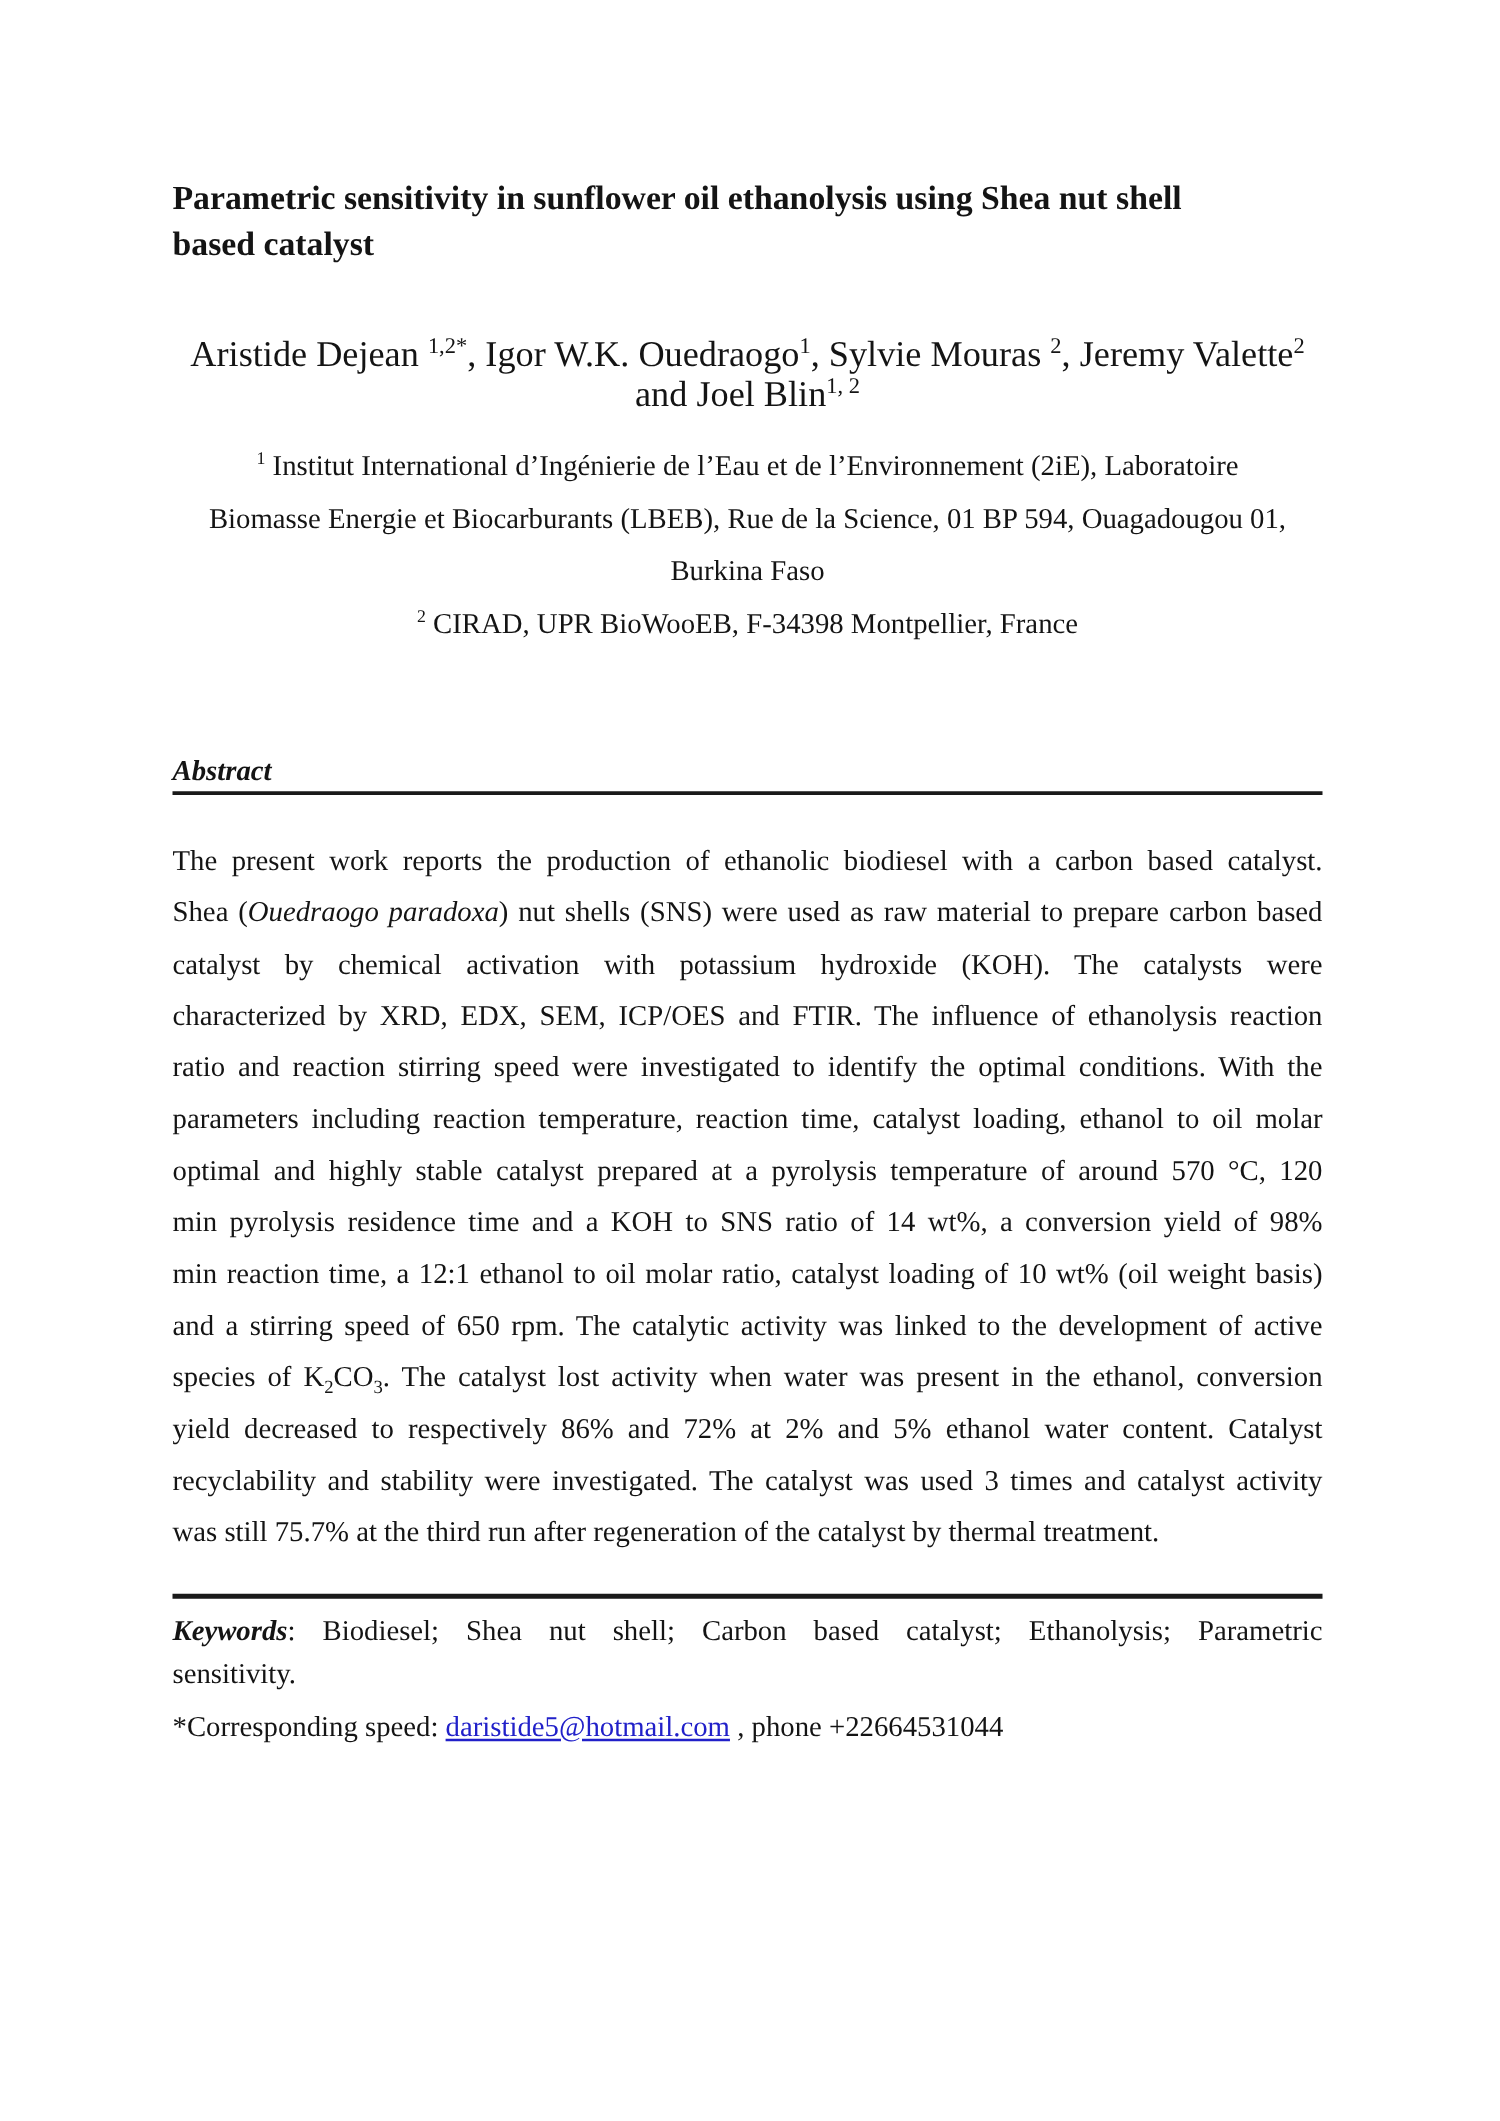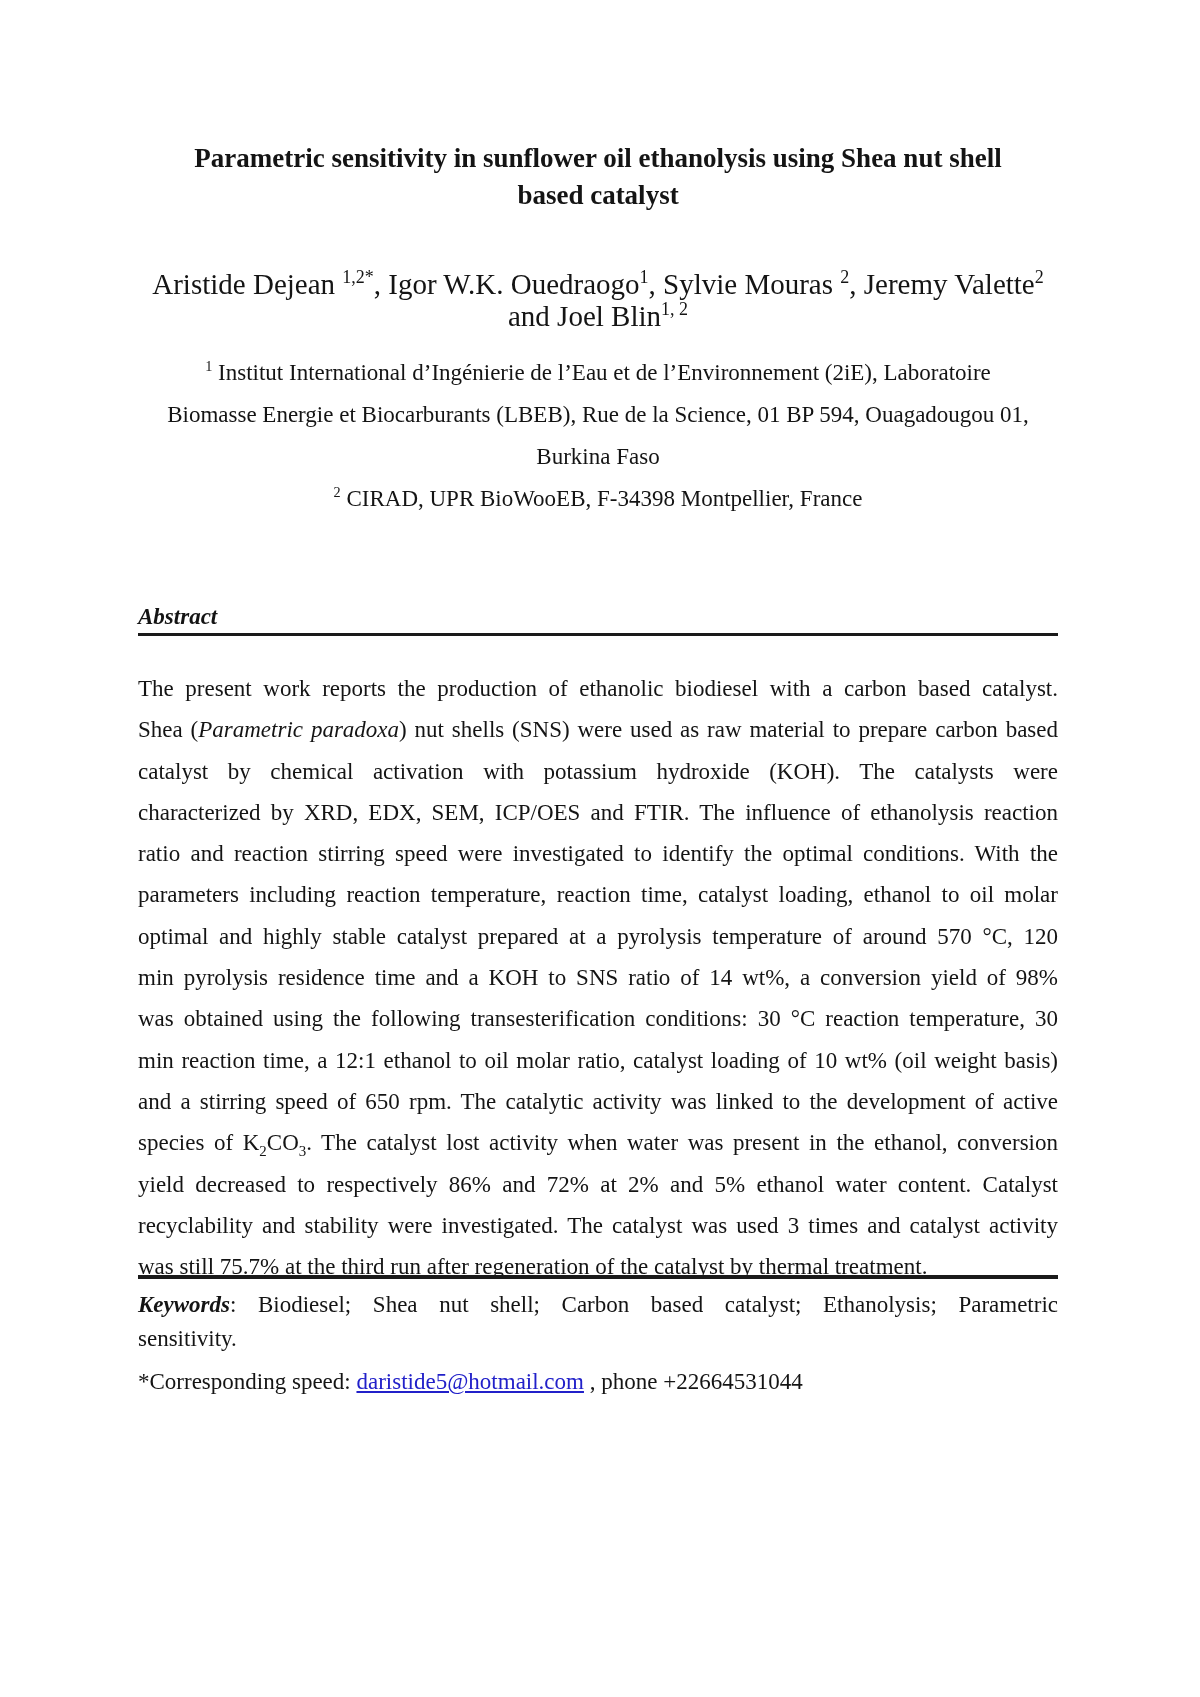--- a/index.html
+++ b/index.html
@@ -6,21 +6,21 @@
   body {
     width: 1200px; height: 1697px;
     background: #ffffff;
     color: #141414;
     font-family: "Liberation Serif", "DejaVu Serif", serif;
     position: relative;
     overflow: hidden;
   }
   .col { position: absolute; left: 138px; width: 920px; }
 
-  .title-block { top: 140px; text-align: center; }
+  .title-block { top: 140px; text-align: left; }
   .title-line { font-size: 27px; line-height: 37px; font-weight: bold; }
 
   .authors-block { top: 268px; font-size: 29px; line-height: 32px; }
   .affils-block  { top: 352px; font-size: 23px; line-height: 42px; }
   .center-block .tline { text-align: center; }
 
   .abstract-heading { top: 602px; font-size: 23px; line-height: 30px; font-weight: bold; font-style: italic; }
   .rule { position: absolute; left: 138px; width: 920px; background: #1a1a1a; }
   .rule-top    { top: 633px; height: 3px; }
   .rule-bottom { top: 1275px; height: 4px; }
@@ -55,28 +55,27 @@
     <div class="tline"><span>Biomasse Energie et Biocarburants (LBEB), Rue de la Science, 01 BP 594, Ouagadougou 01,</span></div>
     <div class="tline"><span>Burkina Faso</span></div>
     <div class="tline"><sup>2</sup><span> CIRAD, UPR BioWooEB, F-34398 Montpellier, France</span></div>
   </div>
 
 <div class="col abstract-heading">Abstract</div>
 <div class="rule rule-top" style="background: rgb(26, 26, 26);"></div>
 
 <div class="col abstract-body justify-block">
     <div class="tline"><span>The present work reports the production of ethanolic biodiesel with a carbon based catalyst.</span></div>
-    <div class="tline"><span>Shea (</span><span class="it">Parametric paradoxa</span><span>) nut shells (SNS) were used as raw material to prepare carbon based</span></div>
+    <div class="tline"><span>Shea (</span><span class="it">Ouedraogo paradoxa</span><span>) nut shells (SNS) were used as raw material to prepare carbon based</span></div>
     <div class="tline"><span>catalyst by chemical activation with potassium hydroxide (KOH). The catalysts were</span></div>
     <div class="tline"><span>characterized by XRD, EDX, SEM, ICP/OES and FTIR. The influence of ethanolysis reaction</span></div>
     <div class="tline"><span>ratio and reaction stirring speed were investigated to identify the optimal conditions. With the</span></div>
     <div class="tline"><span>parameters including reaction temperature, reaction time, catalyst loading, ethanol to oil molar</span></div>
     <div class="tline"><span>optimal and highly stable catalyst prepared at a pyrolysis temperature of around 570 °C, 120</span></div>
     <div class="tline"><span>min pyrolysis residence time and a KOH to SNS ratio of 14 wt%, a conversion yield of 98%</span></div>
-    <div class="tline"><span>was obtained using the following transesterification conditions: 30 °C reaction temperature, 30</span></div>
     <div class="tline"><span>min reaction time, a 12:1 ethanol to oil molar ratio, catalyst loading of 10 wt% (oil weight basis)</span></div>
     <div class="tline"><span>and a stirring speed of 650 rpm. The catalytic activity was linked to the development of active</span></div>
     <div class="tline"><span>species of K</span><sub>2</sub><span>CO</span><sub>3</sub><span>. The catalyst lost activity when water was present in the ethanol, conversion</span></div>
     <div class="tline"><span>yield decreased to respectively 86% and 72% at 2% and 5% ethanol water content. Catalyst</span></div>
     <div class="tline"><span>recyclability and stability were investigated.  The catalyst was used 3 times and catalyst activity</span></div>
     <div class="tline"><span>was still 75.7% at the third run after regeneration of the catalyst by thermal treatment.</span></div>
   </div>
 
 <div class="rule rule-bottom" style="background: rgb(26, 26, 26);"></div>
 

